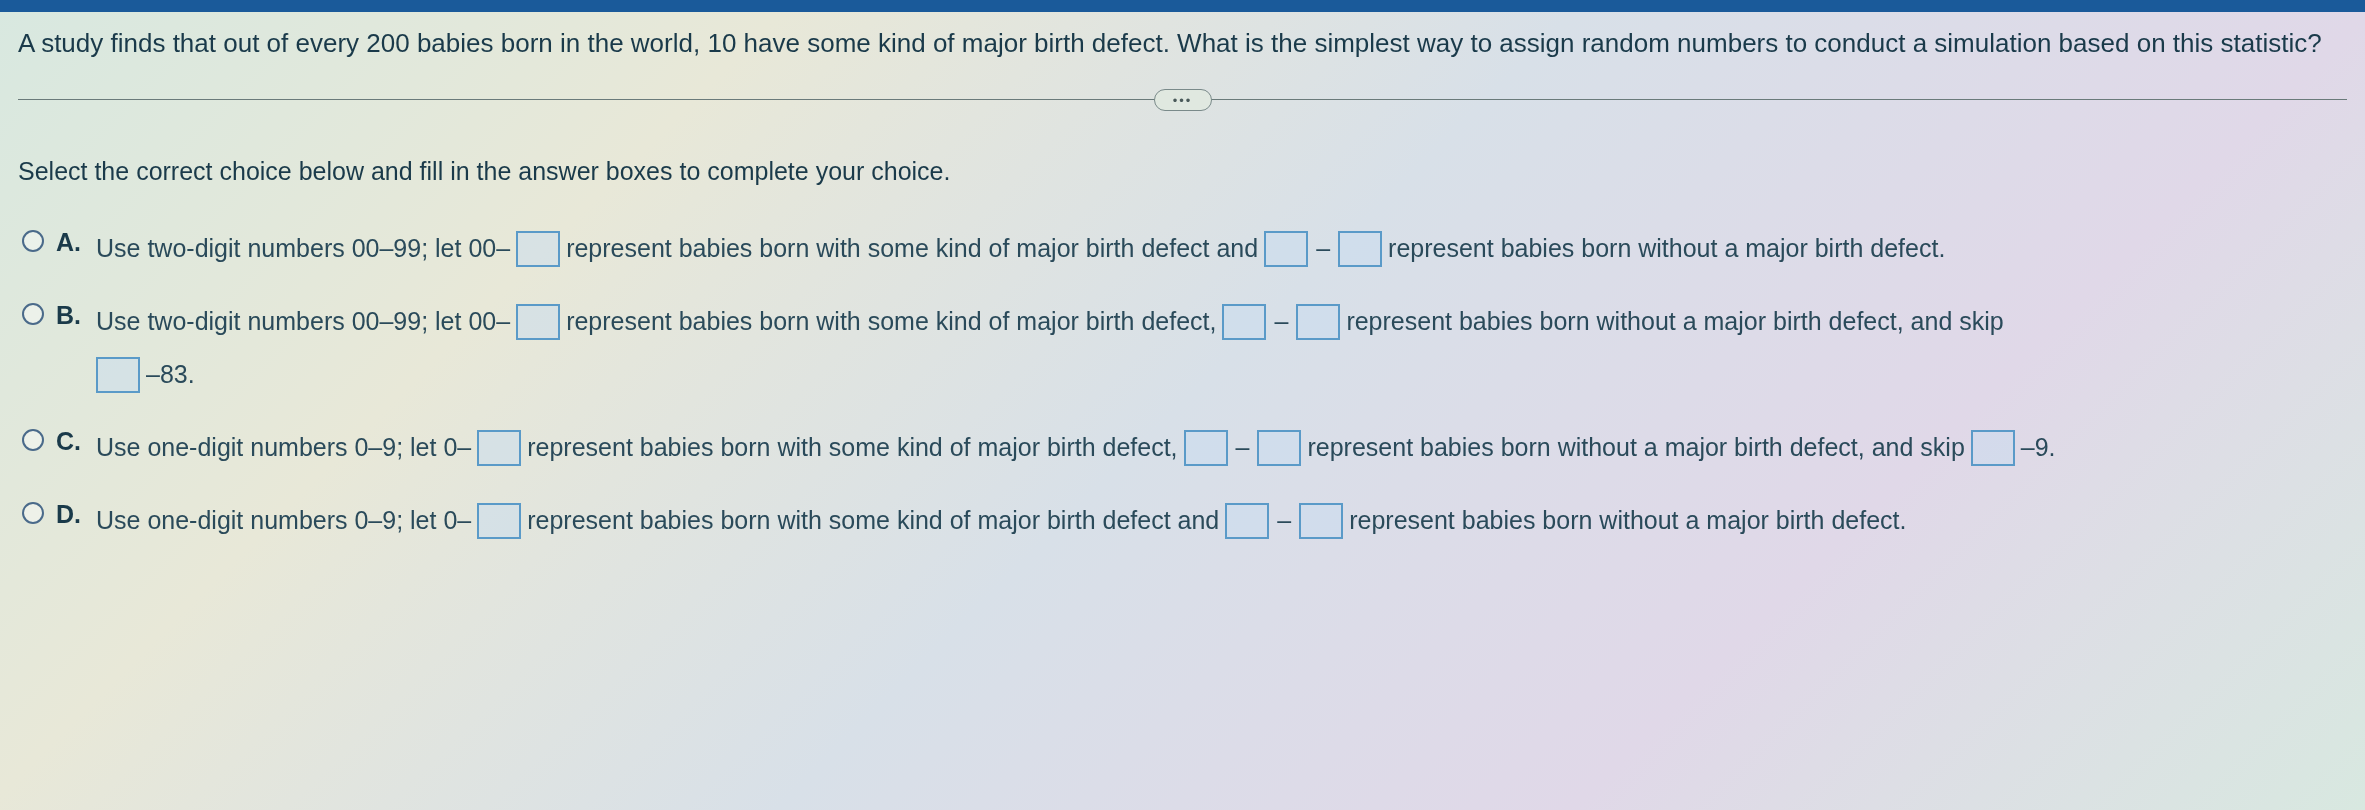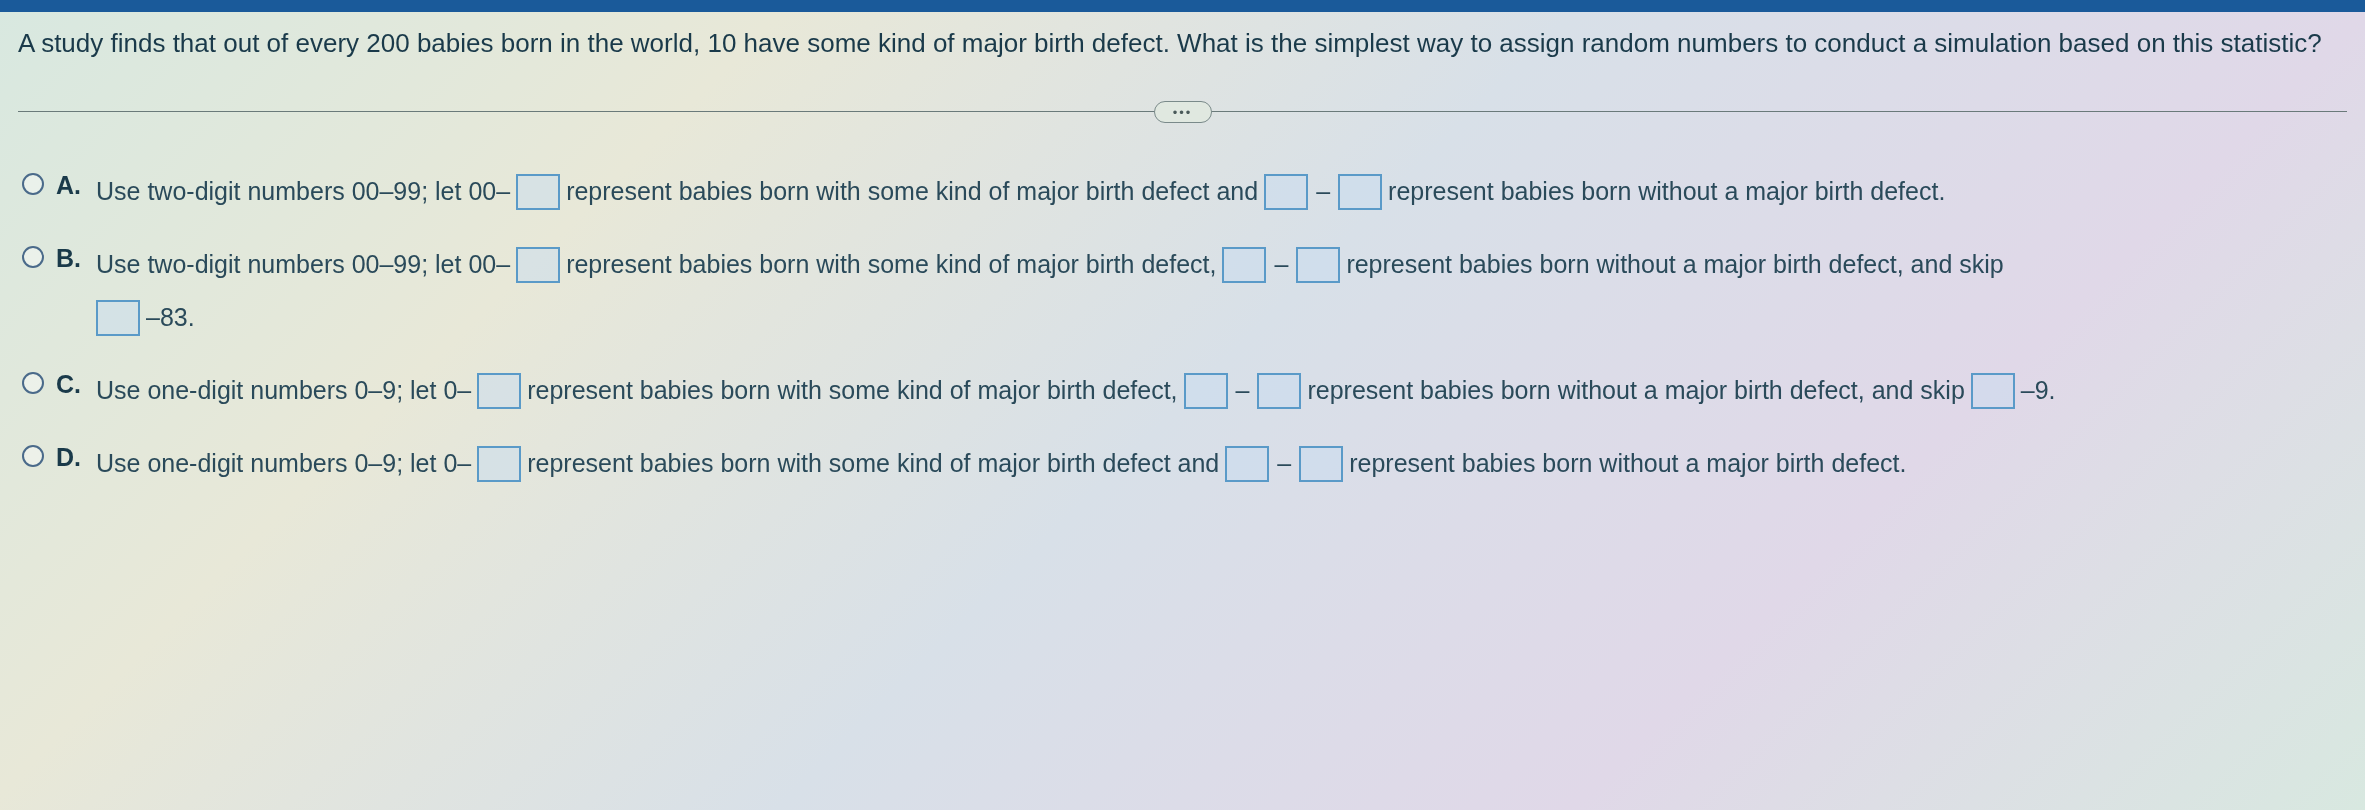--- a/index.html
+++ b/index.html
@@ -21,21 +21,21 @@
       height: 12px;
       width: 100%;
     }
     .content {
       padding: 12px 18px;
     }
     .question-text {
       color: #1a3a4a;
       font-size: 26px;
       line-height: 1.5;
-      margin-bottom: 48px;
+      margin-bottom: 36px;
     }
     .hr-wrap {
       position: relative;
       height: 2px;
       margin-bottom: 56px;
     }
     .hr-line {
       border: none;
       border-top: 1.5px solid #6a7a7a;
       width: 100%;
@@ -126,20 +126,21 @@
 <div class="top-bar"></div>
 
 <div class="content">
   <div class="question-text">A study finds that out of every 200 babies born in the world, 10 have some kind of major birth defect. What is the simplest way to assign random numbers to conduct a simulation based on this statistic?</div>
 
   <div class="hr-wrap">
     <hr class="hr-line">
     <div class="expand-pill">•••</div>
   </div>
 
+  <div class="instruction">Select the correct choice below and fill in the answer boxes to complete your choice.</div>
 
   <div class="choices">
 
     <div class="choice-row">
       <div class="radio"></div>
       <div class="choice-letter">A.</div>
       <div class="choice-body">
         <span class="txt">Use two-digit numbers 00–99; let 00–</span>
         <input class="input-box" style="">
         <span class="txt">represent babies born with some kind of major birth defect and</span>

